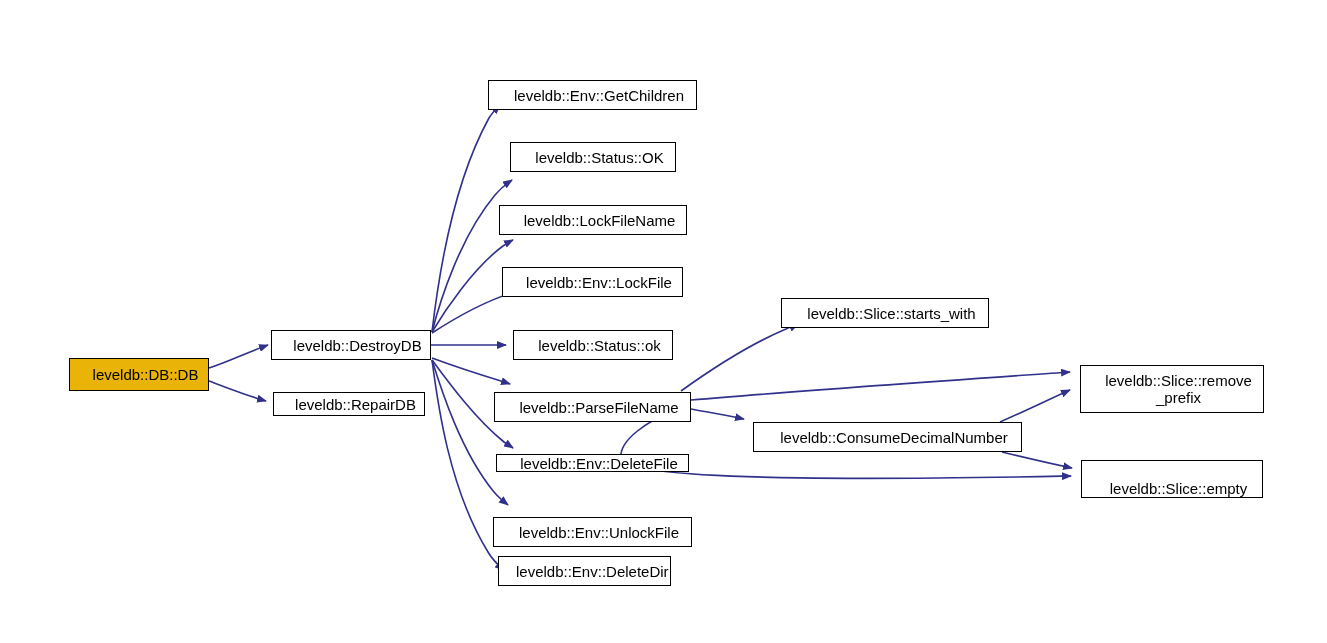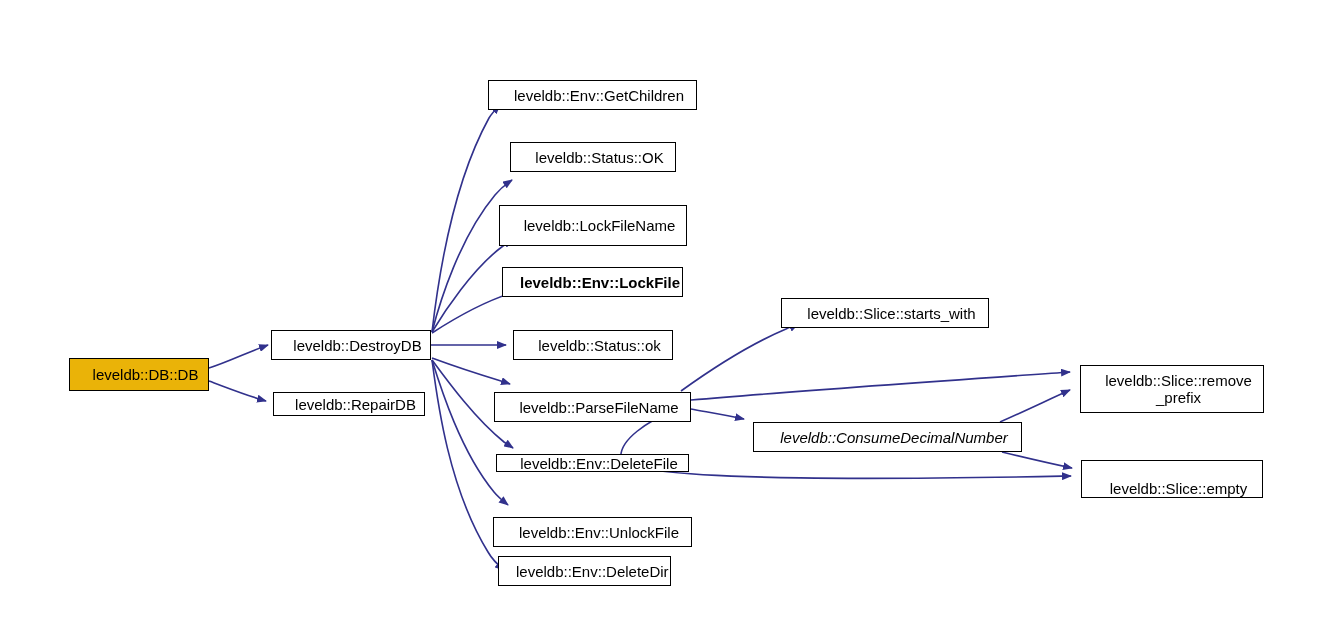--- a/index.html
+++ b/index.html
@@ -83,27 +83,27 @@
         <path d="M 1002,452 C 1027,458 1053,464 1072,468" fill="none" stroke="#31318c" stroke-width="1.6" marker-end="url(#arrowhead)"></path>
       </g>
   </svg>
 
   <div id="nodes-group">
       <div class="gnode highlight" style="left: 69px; top: 358px; width: 140px; height: 33px;"><span class="nlabel">leveldb::DB::DB</span></div>
       <div class="gnode" style="left: 271px; top: 330px; width: 160px; height: 30px;"><span class="nlabel">leveldb::DestroyDB</span></div>
       <div class="gnode" style="left: 273px; top: 392px; width: 152px; height: 24px;"><span class="nlabel">leveldb::RepairDB</span></div>
       <div class="gnode" style="left: 488px; top: 80px; width: 209px; height: 30px;"><span class="nlabel">leveldb::Env::GetChildren</span></div>
       <div class="gnode" style="left: 510px; top: 142px; width: 166px; height: 30px;"><span class="nlabel">leveldb::Status::OK</span></div>
-      <div class="gnode" style="left: 499px; top: 205px; width: 188px; height: 41px;"><span class="nlabel">leveldb::LockFileName</span></div>
-      <div class="gnode" style="left: 502px; top: 267px; width: 181px; height: 30px; font-weight: bold;"><span class="nlabel">leveldb::Env::LockFile</span></div>
+      <div class="gnode" style="left: 499px; top: 205px; width: 188px; height: 30px;"><span class="nlabel">leveldb::LockFileName</span></div>
+      <div class="gnode" style="left: 502px; top: 267px; width: 181px; height: 30px;"><span class="nlabel">leveldb::Env::LockFile</span></div>
       <div class="gnode" style="left: 513px; top: 330px; width: 160px; height: 30px;"><span class="nlabel">leveldb::Status::ok</span></div>
       <div class="gnode" style="left: 494px; top: 392px; width: 197px; height: 30px;"><span class="nlabel">leveldb::ParseFileName</span></div>
       <div class="gnode" style="left: 496px; top: 454px; width: 193px; height: 18px;"><span class="nlabel">leveldb::Env::DeleteFile</span></div>
       <div class="gnode" style="left: 493px; top: 517px; width: 199px; height: 30px;"><span class="nlabel">leveldb::Env::UnlockFile</span></div>
       <div class="gnode" style="left: 498px; top: 556px; width: 173px; height: 30px;"><span class="nlabel">leveldb::Env::DeleteDir</span></div>
       <div class="gnode" style="left: 781px; top: 298px; width: 208px; height: 30px;"><span class="nlabel">leveldb::Slice::starts_with</span></div>
-      <div class="gnode" style="left: 753px; top: 422px; width: 269px; height: 30px; font-style: italic;"><span class="nlabel">leveldb::ConsumeDecimalNumber</span></div>
+      <div class="gnode" style="left: 753px; top: 422px; width: 269px; height: 30px;"><span class="nlabel">leveldb::ConsumeDecimalNumber</span></div>
       <div class="gnode" style="left: 1080px; top: 365px; width: 184px; height: 48px;"><span class="nlabel">leveldb::Slice::remove
 _prefix</span></div>
       <div class="gnode" style="left: 1081px; top: 460px; width: 182px; height: 38px; align-items: flex-end;"><span class="nlabel">leveldb::Slice::empty</span></div>
     </div>
 
 </div>
 
 </body></html>

